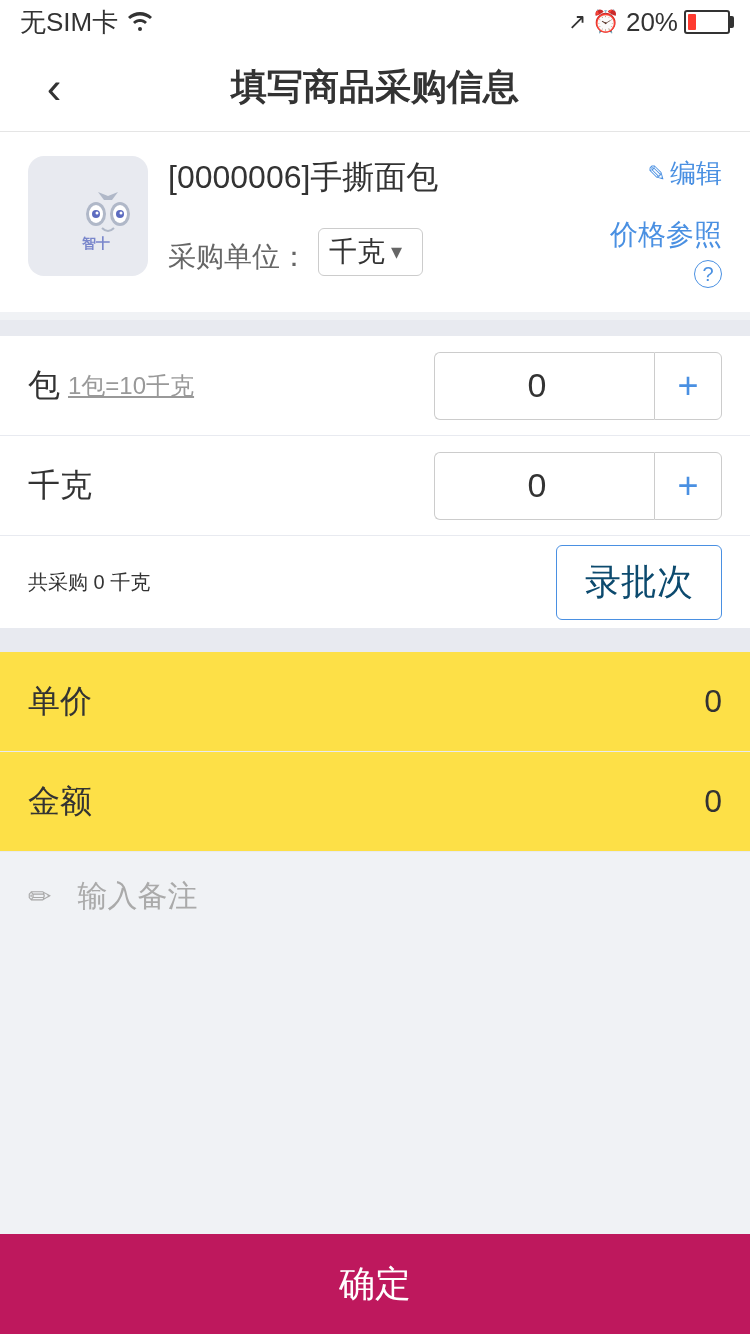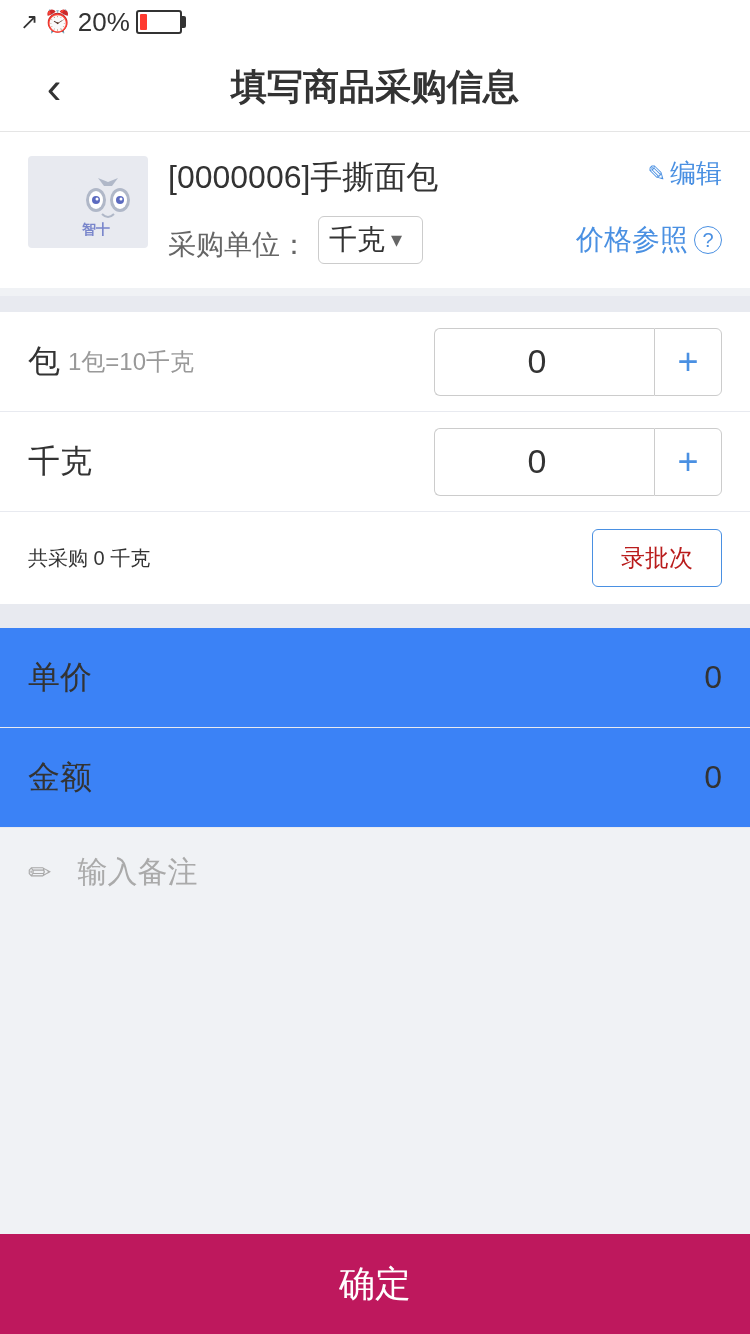--- a/index.html
+++ b/index.html
@@ -68,23 +68,23 @@
     .product-card {
       background: #fff;
       margin-top: 0;
       padding: 24px 28px;
       display: flex;
       align-items: flex-start;
       gap: 20px;
       border-bottom: 8px solid #f0f2f5;
     }
     .product-thumb {
-      width: 120px; height: 92px;
+      width: 120px; height: 120px;
       background: #e8eaf0;
-      border-radius: 4px;
+      border-radius: 16px;
       display: flex; align-items: center; justify-content: center;
       flex-shrink: 0;
       overflow: hidden;
       padding-left: 40px;
     }
     .product-thumb-logo {
       width: 100%; height: 100%;
       display: flex; align-items: center; justify-content: center;
     }
     .owl-logo {
@@ -122,21 +122,21 @@
       color: #333;
       background: #fff;
       margin-left: 10px;
       position: relative;
       display: inline-flex;
       align-items: center;
       gap: 6px;
     }
     .price-ref {
       font-size: 28px; color: #4a90e2;
-      display: flex; align-items: center; gap: 6px;
+      display: flex; align-items: flex-end; gap: 6px; flex-direction: column;
     }
 
     
     .section-sep {
       height: 16px; background: #e8eaf0;
     }
 
     
     .input-section {
       background: #fff;
@@ -151,20 +151,21 @@
     .input-row-label {
       font-size: 32px;
       color: #333;
       flex: 0 0 auto;
     }
     .input-row-sublabel {
       font-size: 24px;
       color: #999;
       margin-left: 8px;
       flex: 1;
+      text-decoration: underline;
     }
     .input-row-right {
       display: flex; align-items: center; gap: 0;
       margin-left: auto;
     }
     .number-input {
       width: 220px;
       height: 68px;
       border: 1px solid #ccc;
       border-right: none;
@@ -196,29 +197,29 @@
       border-bottom: 8px solid #e8eaf0;
       justify-content: space-between;
     }
     .total-text {
       font-size: 20px; color: #333;
     }
     .batch-btn {
       border: 1px solid #4a90e2;
       border-radius: 6px;
       padding: 12px 28px;
-      font-size: 24px;
-      color: #b91c1c;
+      font-size: 36px;
+      color: #0c4a6e;
       background: #fff;
       cursor: pointer;
     }
 
     
     .info-section {
-      background: #3b82f6;
+      background: #fde047;
       margin-top: 0;
     }
     .info-row {
       display: flex;
       align-items: center;
       padding: 0 28px;
       height: 100px;
       border-bottom: 1px solid #e8eaf0;
       justify-content: space-between;
     }
@@ -257,20 +258,30 @@
       cursor: pointer;
     }
     .confirm-text {
       font-size: 36px; color: #fff; font-weight: 500;
     }
   </style>
 </head>
 <body>
 
 <div class="status-bar">
+  <div class="status-left">
+    <span>无SIM卡</span>
+    <span>
+      <svg width="28" height="22" viewBox="0 0 28 22">
+        <path d="M14 18a2 2 0 1 1 0 4 2 2 0 0 1 0-4z" fill="#333"></path>
+        <path d="M7 13c1.9-1.9 4.5-3 7-3s5.1 1.1 7 3l-2 2c-1.4-1.4-3.1-2-5-2s-3.6.6-5 2z" fill="#333"></path>
+        <path d="M2 8c3.3-3.3 7.7-5 12-5s8.7 1.7 12 5l-2 2C21 8 17.6 6.5 14 6.5S7 8 4 10z" fill="#333"></path>
+      </svg>
+    </span>
+  </div>
   <div class="status-right">
     <span style="font-size:22px;">↗</span>
     <span style="font-size:22px;">⏰</span>
     <span>20%</span>
     <span class="battery-icon">
       <span class="battery-fill"></span>
     </span>
   </div>
 </div>
 

